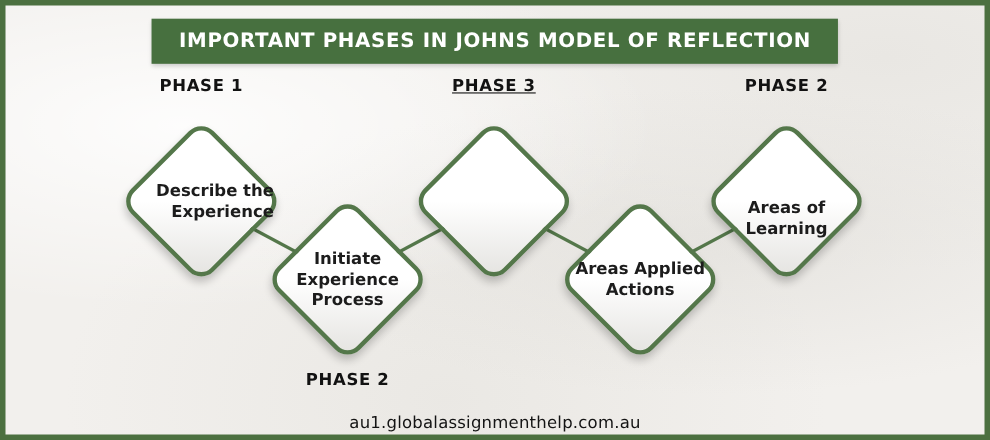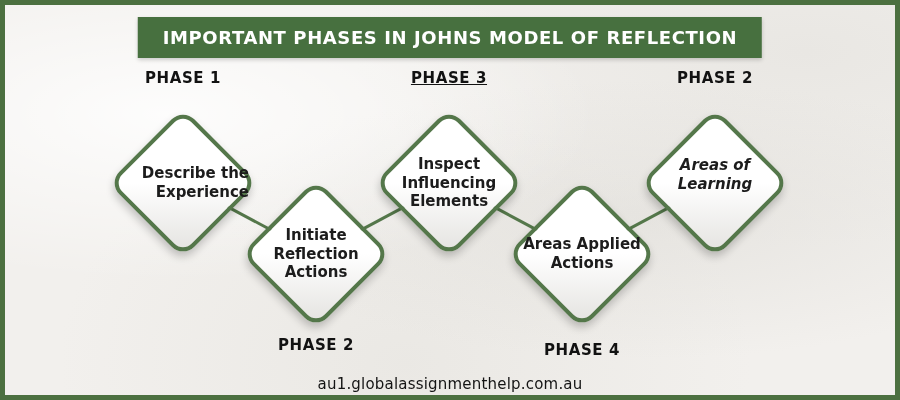--- a/index.html
+++ b/index.html
@@ -100,21 +100,21 @@
   .d1 { left: 125px; top: 125px; }
   .d2 { left: 258px; top: 196px; }
   .d3 { left: 391px; top: 125px; }
   .d4 { left: 524px; top: 196px; }
   .d5 { left: 657px; top: 125px; }
 
   .t1 { left: 112px; top: 136px; text-align: right; }
   .t2 { left: 245px; top: 207px; }
   .t3 { left: 378px; top: 136px; }
   .t4 { left: 511px; top: 207px; }
-  .t5 { left: 644px; top: 128px; font-style: italic; }
+  .t5 { left: 644px; top: 152px; }
 
   .l1 { left: 108px; top: 64px; }
   .l2 { left: 241px; top: 331px; }
   .l3 { left: 374px; top: 64px; text-decoration: underline; }
   .l4 { left: 507px; top: 336px; }
   .l5 { left: 640px; top: 64px; }
 
   .c1 { left: 169px; top: 212px; transform: rotate(28.1deg); }
   .c2 { left: 302px; top: 212px; transform: rotate(-28.1deg); }
   .c3 { left: 435px; top: 212px; transform: rotate(28.1deg); }
@@ -131,27 +131,25 @@
   <div class="connector c2"></div>
   <div class="connector c3"></div>
   <div class="connector c4"></div>
 
   <div class="phase-label l1">PHASE 1</div>
   <div class="diamond d1"></div>
   <div class="diamond-text t1">Describe the Experience</div>
 
   <div class="phase-label l2">PHASE 2</div>
   <div class="diamond d2"></div>
-  <div class="diamond-text t2">Initiate Reflection Actions</div>
+  <div class="diamond-text t2">Initiate Experience Process</div>
 
   <div class="phase-label l3">PHASE 3</div>
   <div class="diamond d3"></div>
-  <div class="diamond-text t3">Inspect Influencing Elements</div>
 
-  <div class="phase-label l4">PHASE 4</div>
   <div class="diamond d4"></div>
   <div class="diamond-text t4">Areas Applied Actions</div>
 
   <div class="phase-label l5">PHASE 2</div>
   <div class="diamond d5"></div>
   <div class="diamond-text t5">Areas of Learning</div>
 
   <div class="footer-text">au1.globalassignmenthelp.com.au</div>
 
 </div>

